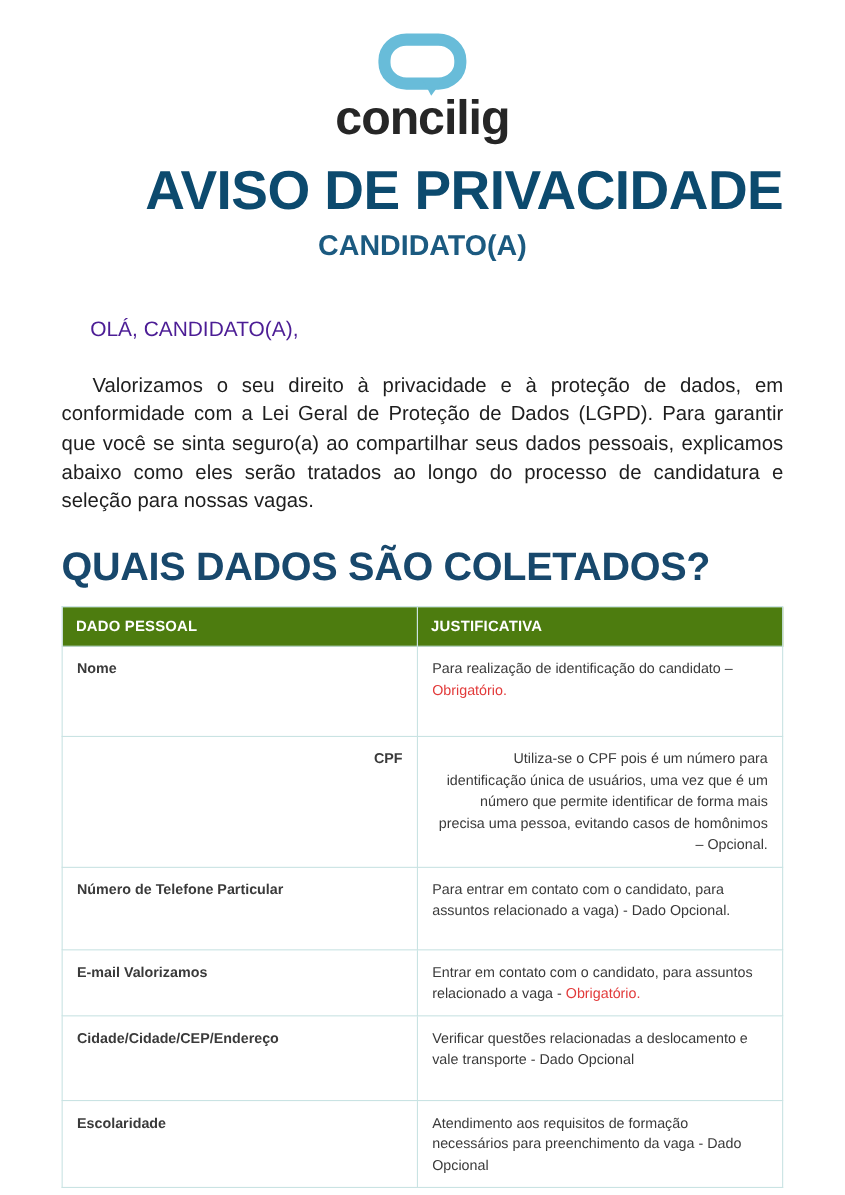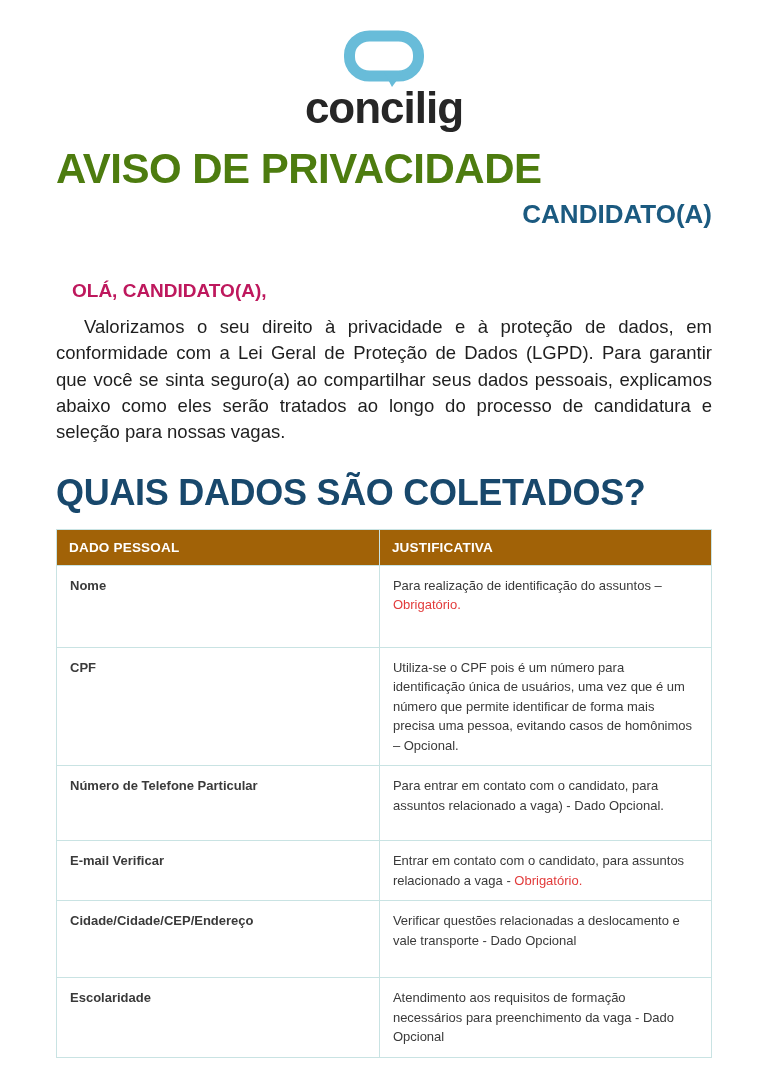--- a/index.html
+++ b/index.html
@@ -15,70 +15,70 @@
   
   .logo { text-align: center; padding-top: 30px; }
   .logo svg { display: block; margin: 0 auto; }
   .wordmark {
     font-size: 44px; font-weight: 700; color: #262626;
     letter-spacing: -1px; line-height: 1.0; margin-top: -2px;
   }
 
   
   .title {
-    margin-top: 16px; text-align: left;
-    font-size: 42px; font-weight: 700; letter-spacing: -0.5px;
-    color: #4d7c0f; line-height: 1.1;
+    margin-top: 16px; text-align: right;
+    font-size: 50px; font-weight: 700; letter-spacing: -0.5px;
+    color: #0c4a6e; line-height: 1.1;
   }
   .subtitle {
-    margin-top: 7px; text-align: right;
+    margin-top: 7px; text-align: center;
     font-size: 26px; font-weight: 700; color: #1b5a80;
   }
 
   
   .greeting {
-    margin: 50px 0 0 16px;
-    font-size: 19px; font-weight: 700; color: #be185d;
+    margin: 50px 0 0 26px;
+    font-size: 19px; font-weight: 400; color: #4c1d95;
   }
   .intro-paragraph {
-    margin-top: 12px;
+    margin-top: 26px;
     font-size: 18.5px; line-height: 1.42; color: #1e1e1e;
     text-align: justify; text-indent: 28px;
   }
 
   
   .section-heading {
     margin-top: 26px;
     font-size: 36px; font-weight: 700; color: #18486c; letter-spacing: -0.3px;
   }
 
   
   table.data-table {
     margin-top: 15px; width: 656px;
     border-collapse: collapse; table-layout: fixed;
   }
   table.data-table col.c1 { width: 49.3%; }
   table.data-table col.c2 { width: 50.7%; }
   table.data-table th {
-    background: #a16207; color: #ffffff;
+    background: #4d7c0f; color: #ffffff;
     font-size: 13.5px; font-weight: 700; letter-spacing: 0.2px;
     text-align: left; padding: 10px 12px; height: 35px;
     border: 1.5px solid #c9e3e3;
   }
   table.data-table td {
     border: 1.5px solid #c9e3e3;
     vertical-align: top;
     padding: 10px 13px;
     font-size: 13px; line-height: 1.5; color: #3a3a3a;
   }
   td.dado { font-weight: 700; color: #1e1e1e; }
   .red-text { color: #e23b3b; text-align: center; }
 
   tbody tr:nth-of-type(1) td { height: 82px; }
-  tbody tr:nth-of-type(2) td { height: 116px; }
+  tbody tr:nth-of-type(2) td { height: 116px; text-align: right; }
   tbody tr:nth-of-type(3) td { height: 75px; }
   tbody tr:nth-of-type(4) td { height: 57px; }
   tbody tr:nth-of-type(5) td { height: 77px; }
   tbody tr:nth-of-type(6) td { height: 78px; }
 </style>
 </head>
 <body>
 
 <div class="page">
 
@@ -105,32 +105,32 @@
       </colgroup>
     <thead>
       <tr>
         <th>DADO PESSOAL</th>
         <th>JUSTIFICATIVA</th>
       </tr>
     </thead>
     <tbody>
       <tr>
         <td class="dado">Nome</td>
-        <td class="just"><span>Para realização de identificação do assuntos – </span><span class="red-text">Obrigatório.</span></td>
+        <td class="just"><span>Para realização de identificação do candidato – </span><span class="red-text">Obrigatório.</span></td>
       </tr>
       <tr>
         <td class="dado">CPF</td>
         <td class="just"><span>Utiliza-se o CPF pois é um número para identificação única de usuários, uma vez que é um número que permite identificar de forma mais precisa uma pessoa, evitando casos de homônimos – Opcional.</span><span class="red-text"></span></td>
       </tr>
       <tr>
         <td class="dado">Número de Telefone Particular</td>
         <td class="just"><span>Para entrar em contato com o candidato, para assuntos relacionado a vaga) - Dado Opcional.</span><span class="red-text"></span></td>
       </tr>
       <tr>
-        <td class="dado">E-mail Verificar</td>
+        <td class="dado">E-mail Valorizamos</td>
         <td class="just"><span>Entrar em contato com o candidato, para assuntos relacionado a vaga - </span><span class="red-text">Obrigatório.</span></td>
       </tr>
       <tr>
         <td class="dado">Cidade/Cidade/CEP/Endereço</td>
         <td class="just"><span>Verificar questões relacionadas a deslocamento e vale transporte - Dado Opcional</span><span class="red-text"></span></td>
       </tr>
       <tr>
         <td class="dado">Escolaridade</td>
         <td class="just"><span>Atendimento aos requisitos de formação necessários para preenchimento da vaga - Dado Opcional</span><span class="red-text"></span></td>
       </tr>

